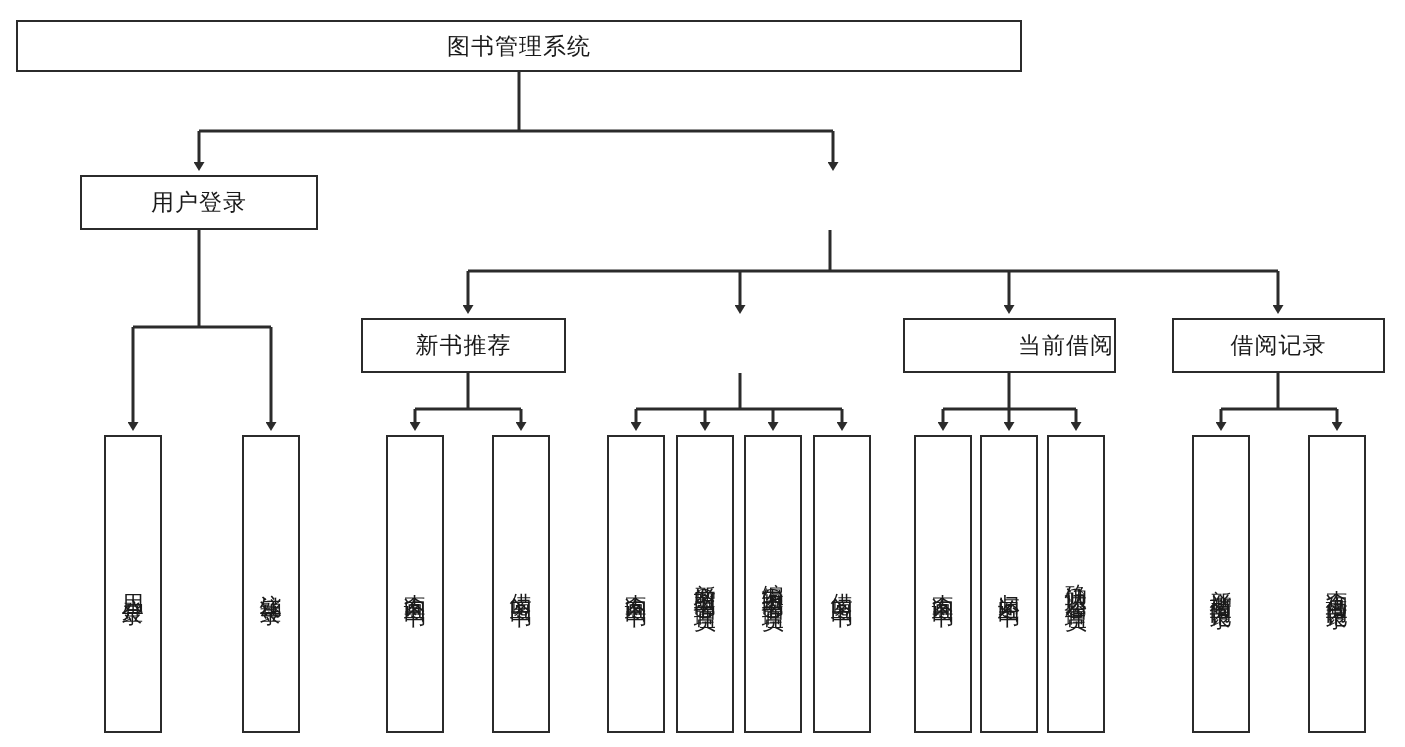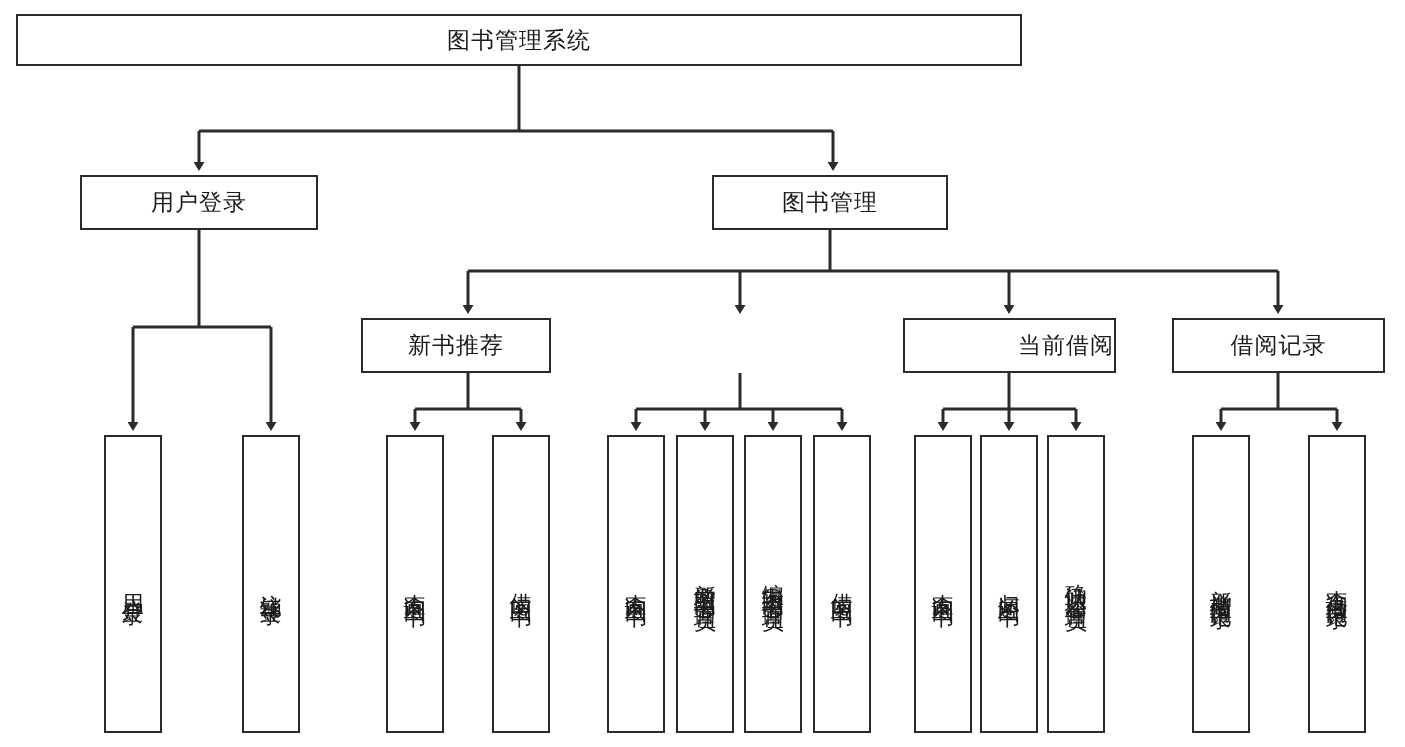--- a/index.html
+++ b/index.html
@@ -32,20 +32,21 @@
     text-align:center;
     color:#1a1a1a;
     line-height:1.25;
   }
   .node.h{           
     font-size:23px;
     letter-spacing:1px;
   }
   .node.root{
     font-size:23px;
+    margin-top:6px;
   }
   .node.v{           
     font-size:22px;
     writing-mode:vertical-rl;
     text-orientation:upright;
     align-items:center;
     justify-content:center;
     letter-spacing:4px;
     padding:6px 0;
   }
@@ -117,25 +118,22 @@
     </g>
   </svg>
 
   <div class="node h root" style="left:16px; top:14px; width:1006px; height:52px;">
     <span>图书管理系统</span>
   </div>
 
   <div class="node h" style="left:80px; top:175px; width:238px; height:55px;">
     <span>用户登录</span>
   </div>
-  <div class="node h" style="left:712px; top:175px; width:236px; height:55px;">
-    <span>图书管理</span>
-  </div>
 
-  <div class="node h" style="left:361px; top:318px; width:190px; height:55px;">
+  <div class="node h" style="left:361px; top:318px; width:205px; height:55px;">
     <span>新书推荐</span>
   </div>
   <div class="node h" style="left:903px; top:318px; width:213px; height:55px;justify-content:flex-end;">
     <span>当前借阅</span>
   </div>
   <div class="node h" style="left:1172px; top:318px; width:213px; height:55px;">
     <span>借阅记录</span>
   </div>
 
   <div class="node v" style="left:104px; top:435px; width:58px; height:298px;">

